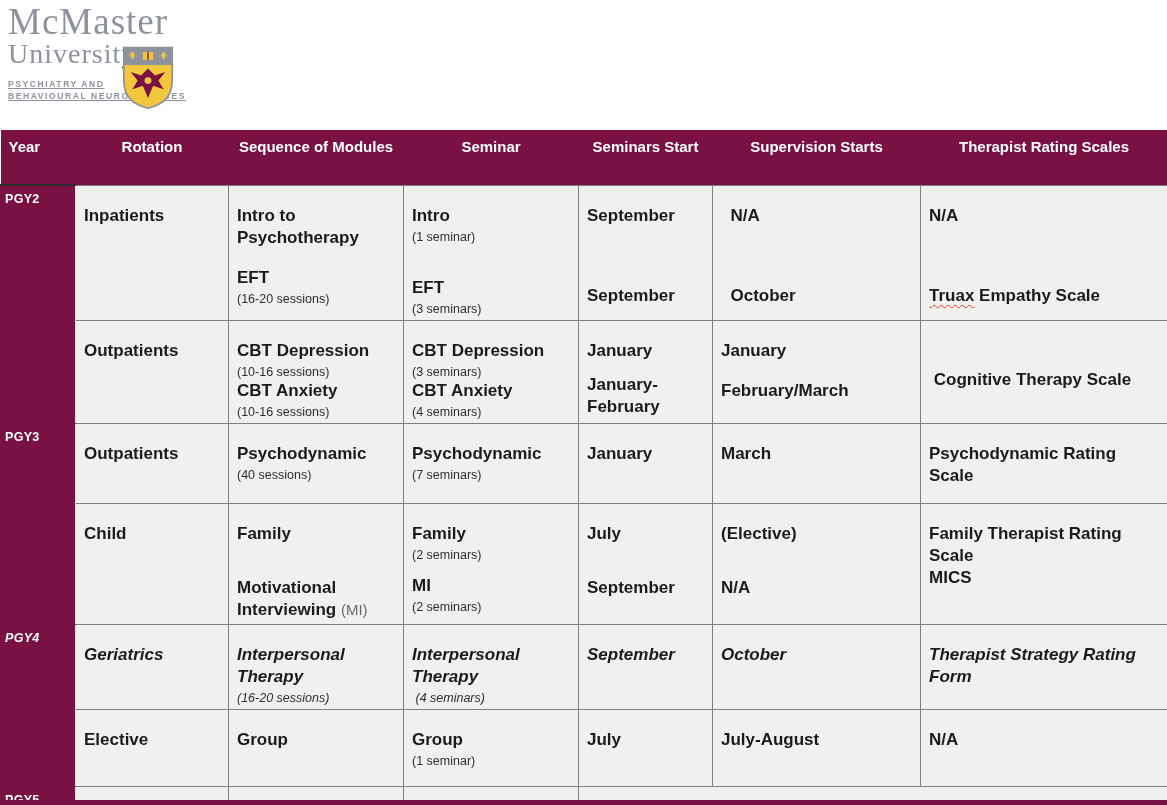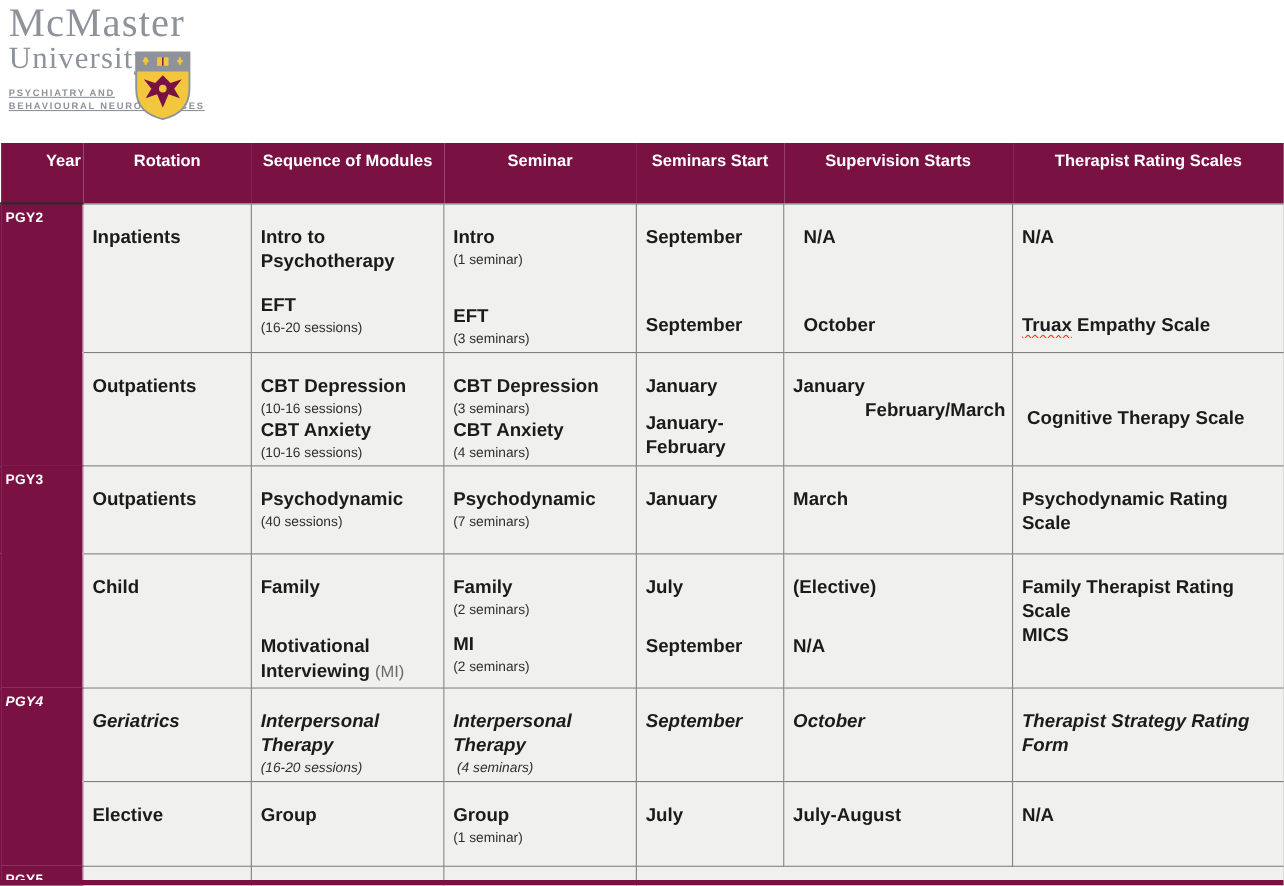--- a/index.html
+++ b/index.html
@@ -22,21 +22,21 @@
   
   table.program{
     position:absolute;left:0;top:130px;width:1167px;
     border-collapse:collapse;table-layout:fixed;
   }
   tr.header-row{height:55px;}
   th.header-cell{
     background:#7a1143;color:#ffffff;font-size:15px;font-weight:bold;
     text-align:center;vertical-align:top;padding:8px 2px 0 2px;border:none;
   }
-  th.header-cell.first{text-align:right;padding-left:8px;border-bottom:2px solid #2b2b2b;margin-left:33px;}
+  th.header-cell.first{text-align:left;padding-left:8px;border-bottom:2px solid #2b2b2b;margin-left:33px;}
   th.year-cell{
     background:#7a1143;vertical-align:top;text-align:left;
     border:1px solid #7a1143;border-right:1px solid #e8e8e8;padding:3px 4px;
   }
   .year-label{color:#ffffff;font-size:12.5px;font-weight:bold;letter-spacing:0.3px;}
   td.cell{
     background:#f0f0ee;border:1px solid #7f7f7f;vertical-align:top;
     padding:19px 6px 3px 8px;overflow:hidden;
   }
   td.cell.v-mid{vertical-align:middle;}
@@ -139,21 +139,21 @@
             <div class="line"><span class="seg-n">(3 seminars)</span></div>
             <div class="line"><span class="seg-b">CBT Anxiety</span></div>
             <div class="line"><span class="seg-n">(4 seminars)</span></div>
           </td>
           <td class="cell">
             <div class="line"><span class="seg-b">January</span></div>
             <div class="line" style="margin-top: 12px;"><span class="seg-b">January-February</span></div>
           </td>
           <td class="cell">
             <div class="line"><span class="seg-b">January</span></div>
-            <div class="line" style=" text-align: right;"><span class="seg-b">February/March</span></div>
+            <div class="line" style="margin-top: 18px;"><span class="seg-b">February/March</span></div>
           </td>
           <td class="cell v-mid">
             <div class="line"><span class="seg-b"> Cognitive Therapy Scale</span></div>
           </td>
         </tr>
         <tr style="height: 80px;">
           <th class="year-cell" rowspan="2"><span class="year-label">PGY3</span></th>
           <td class="cell">
             <div class="line"><span class="seg-b">Outpatients</span></div>
           </td>

